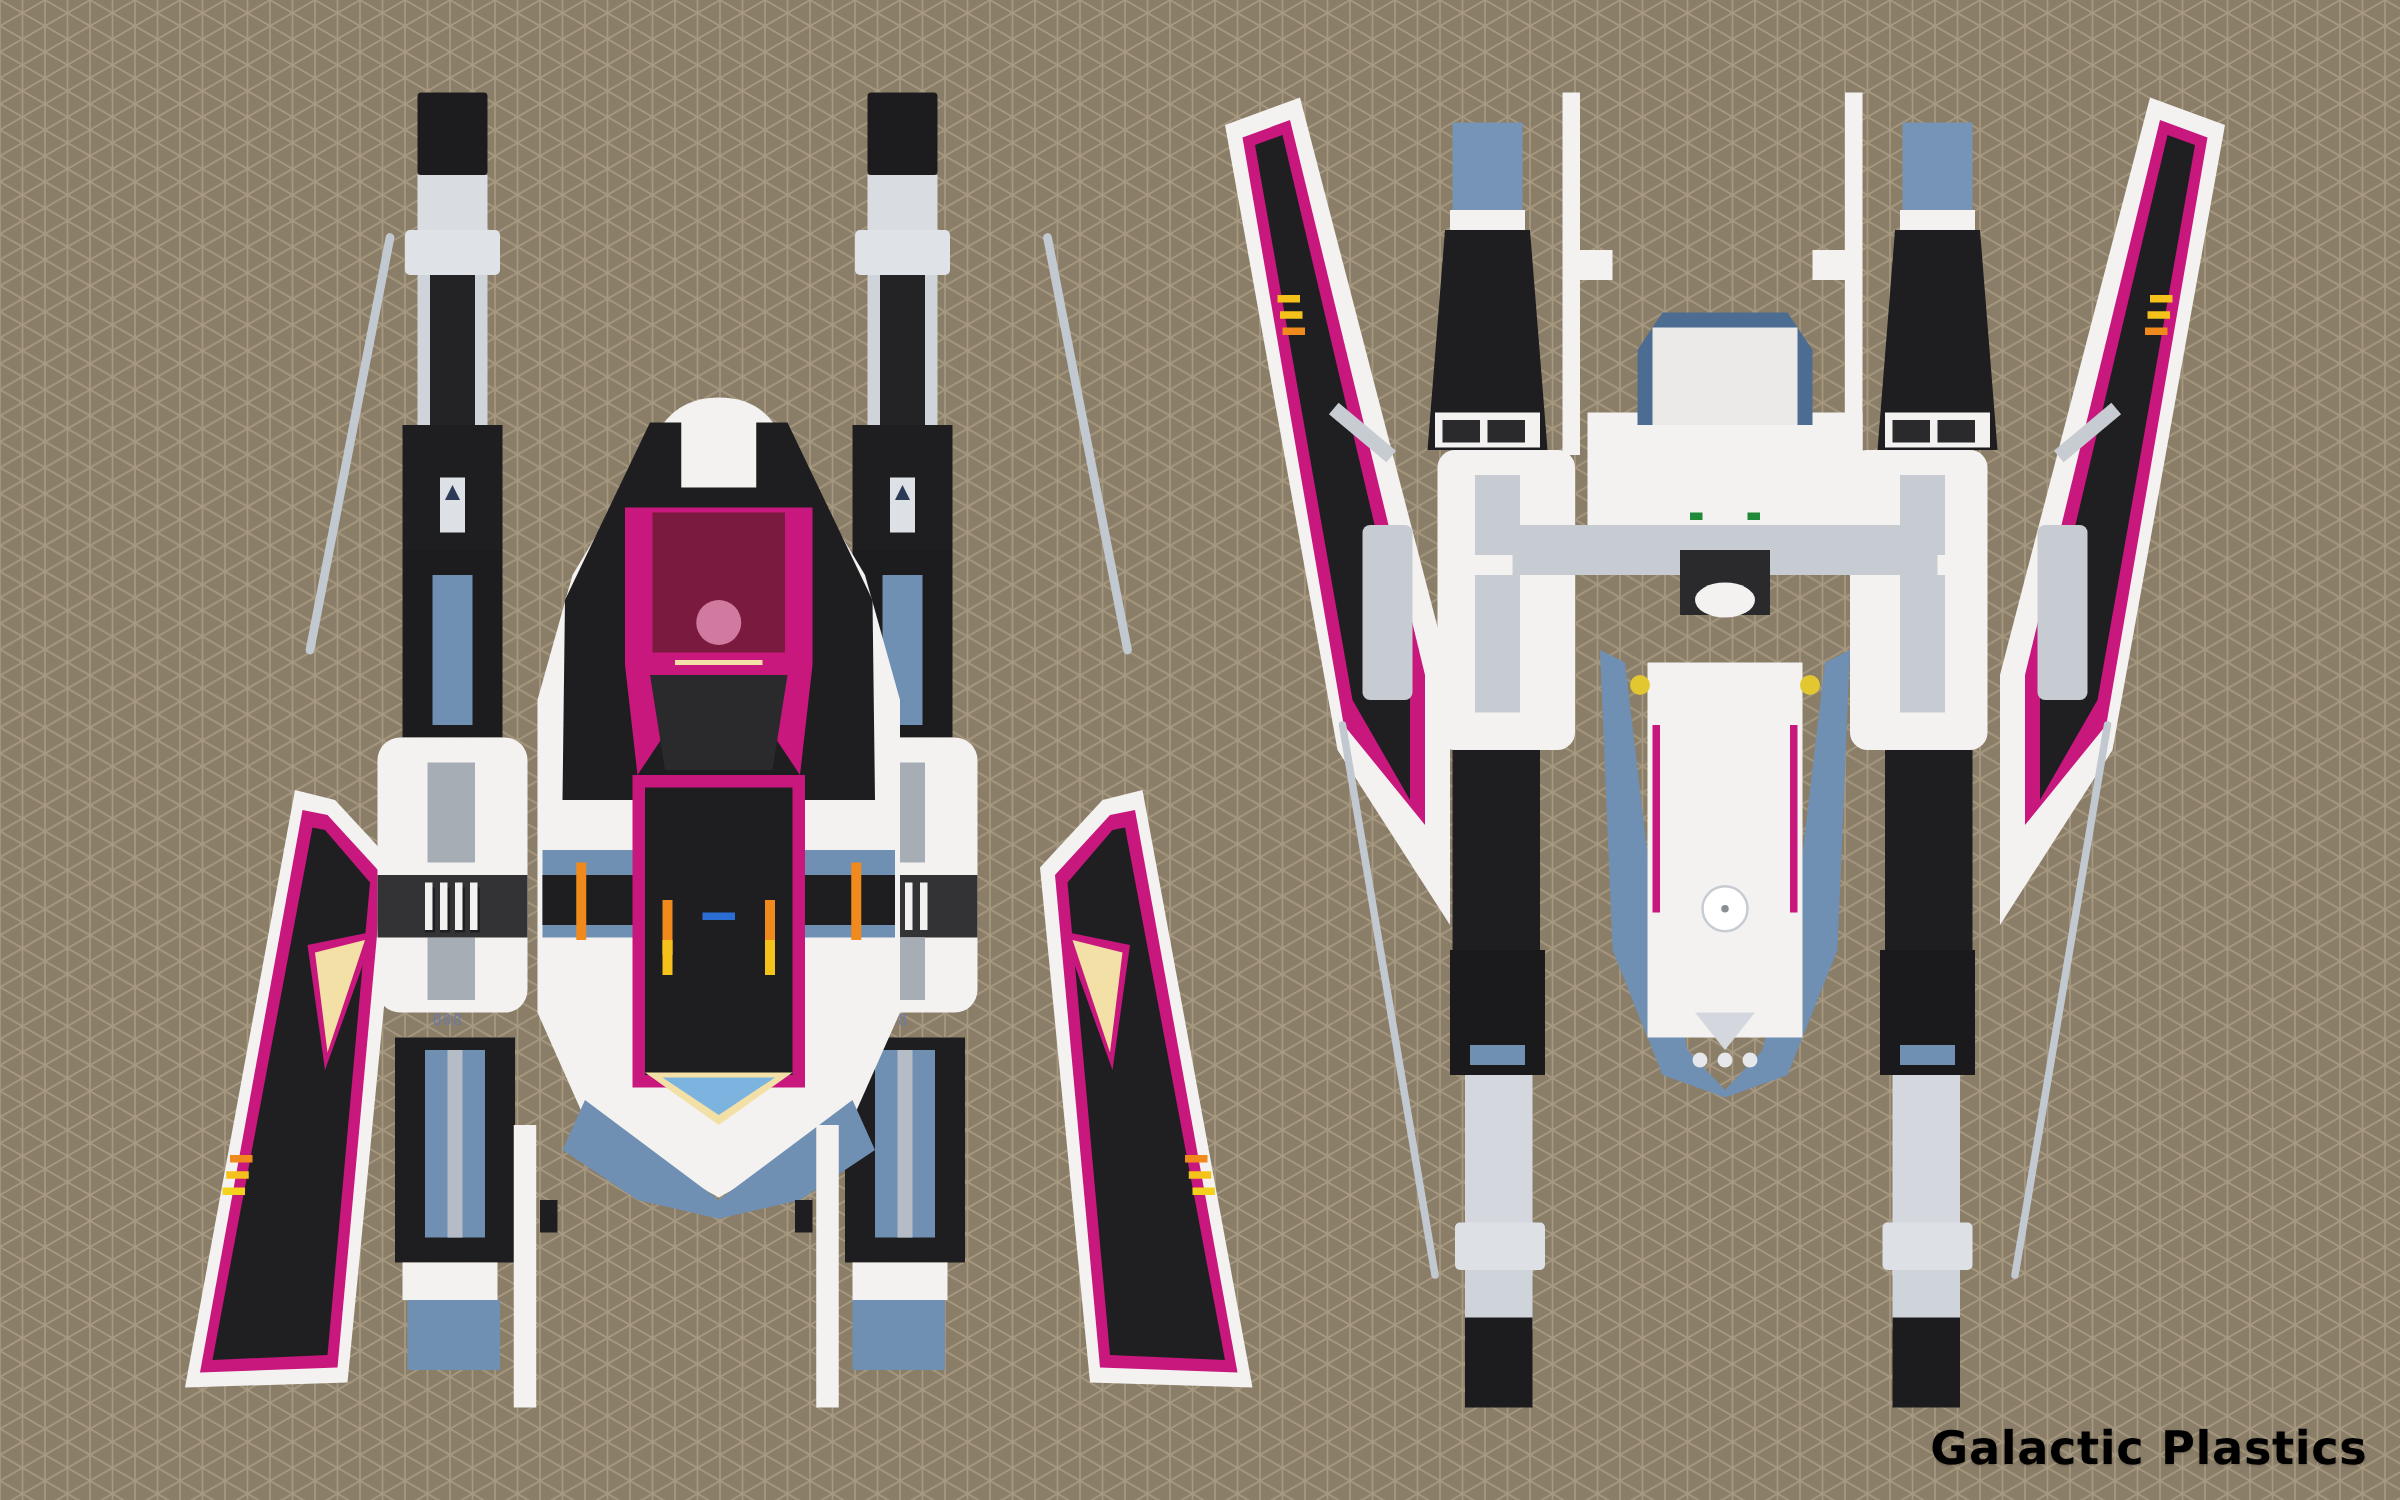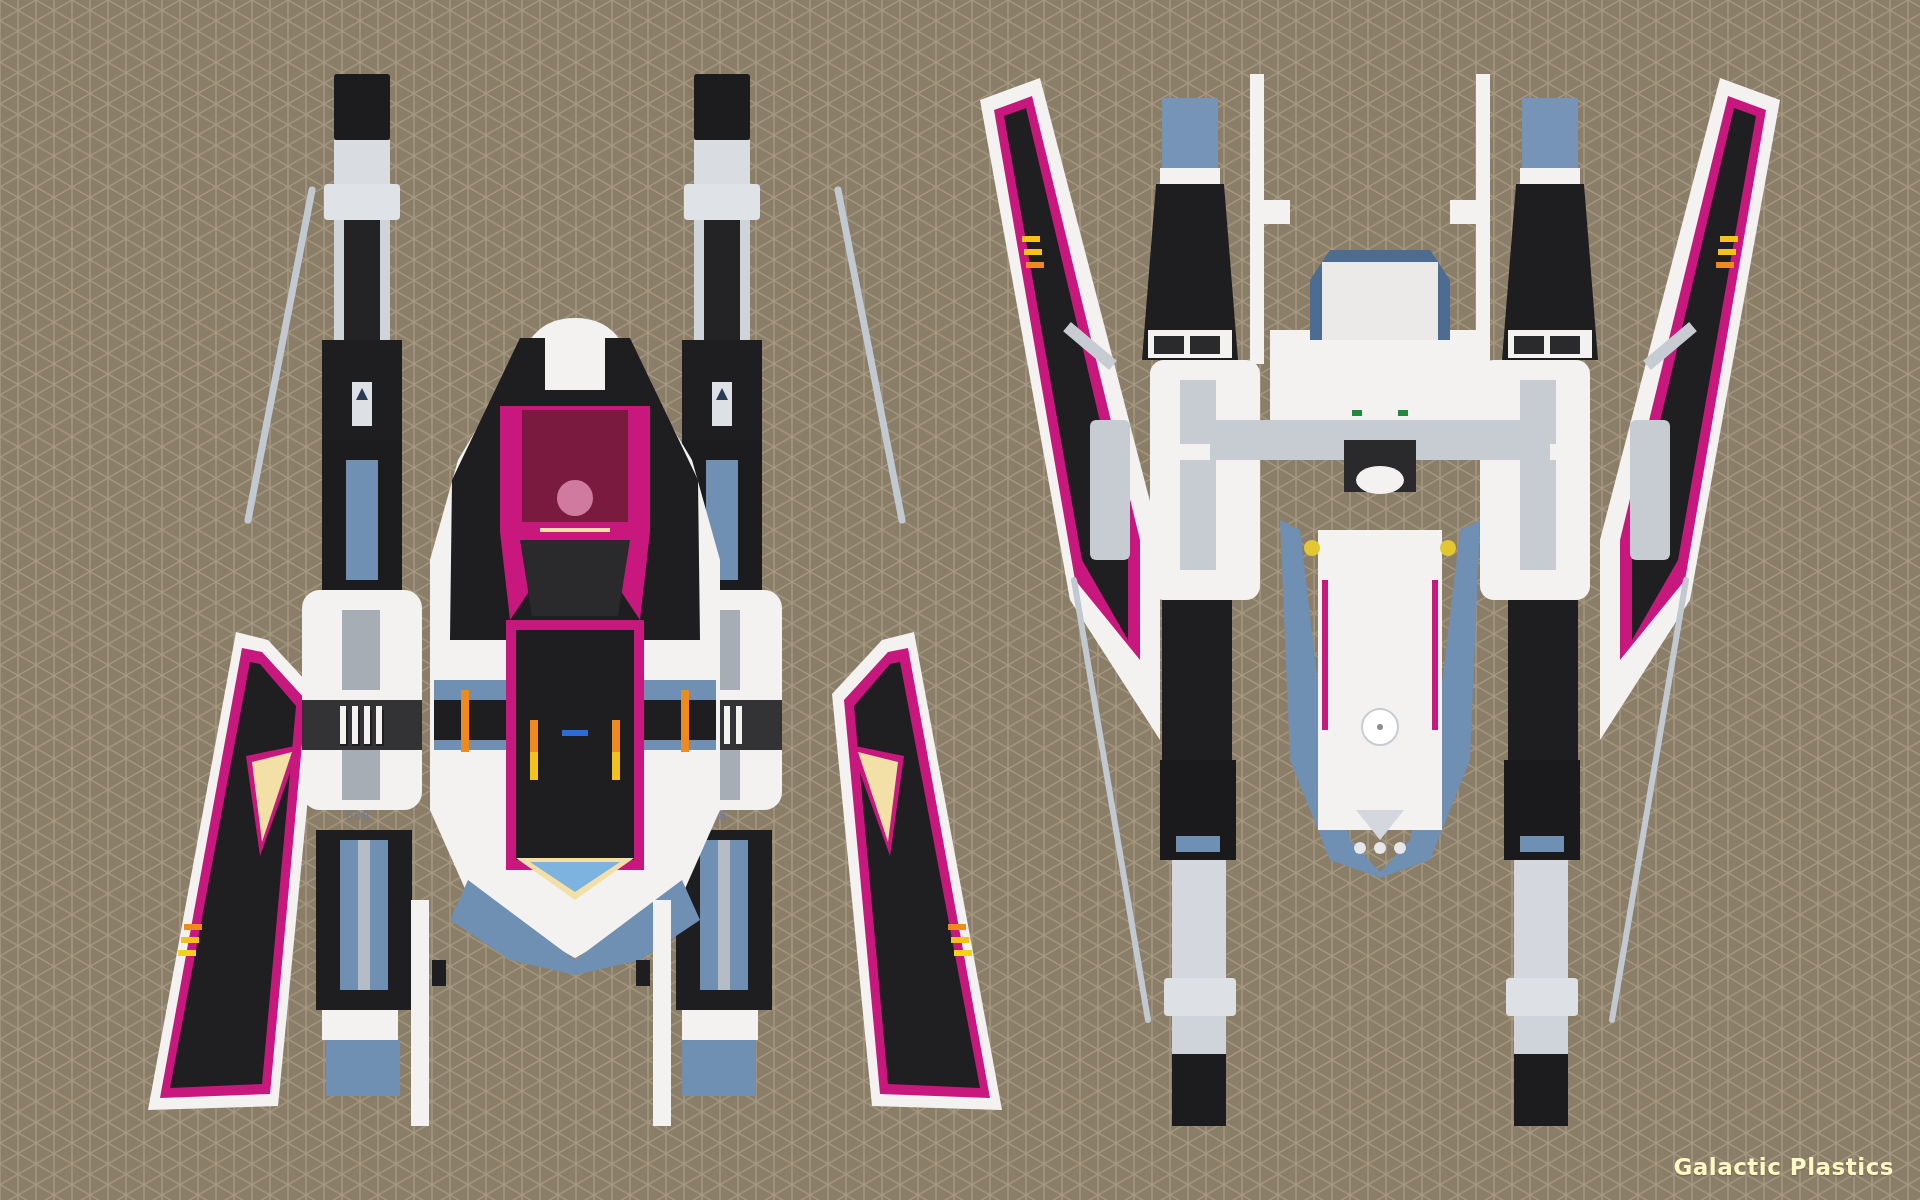--- a/index.html
+++ b/index.html
@@ -2,21 +2,21 @@
 <html><head>
 <meta charset="utf-8">
 <style>
   html, body { margin:0; padding:0; }
   body { width:1920px; height:1200px; overflow:hidden; background:#8b7e68; position:relative; font-family:"DejaVu Sans", sans-serif; }
   #stage { position:absolute; left:0; top:0; width:1920px; height:1200px; }
   #grid { position:absolute; left:0; top:0; }
   .view { position:absolute; left:0; top:0; }
   #watermark {
     position:absolute; right:26px; bottom:20px;
-    color:#fef9c3; font-family:"DejaVu Sans", sans-serif; font-size:23px; font-weight:bold;
+    color:#000000; font-family:"DejaVu Sans", sans-serif; font-size:37px; font-weight:bold;
     letter-spacing:0.5px; text-shadow:0 1px 2px rgba(0,0,0,0.25);
   }
   .pod-label { font-family:"DejaVu Sans Mono", monospace; font-size:12px; fill:#6d7aa3; letter-spacing:1px; }
 </style>
 </head>
 <body>
 
 <div id="stage">
 
   <svg id="grid" width="1920" height="1200">

